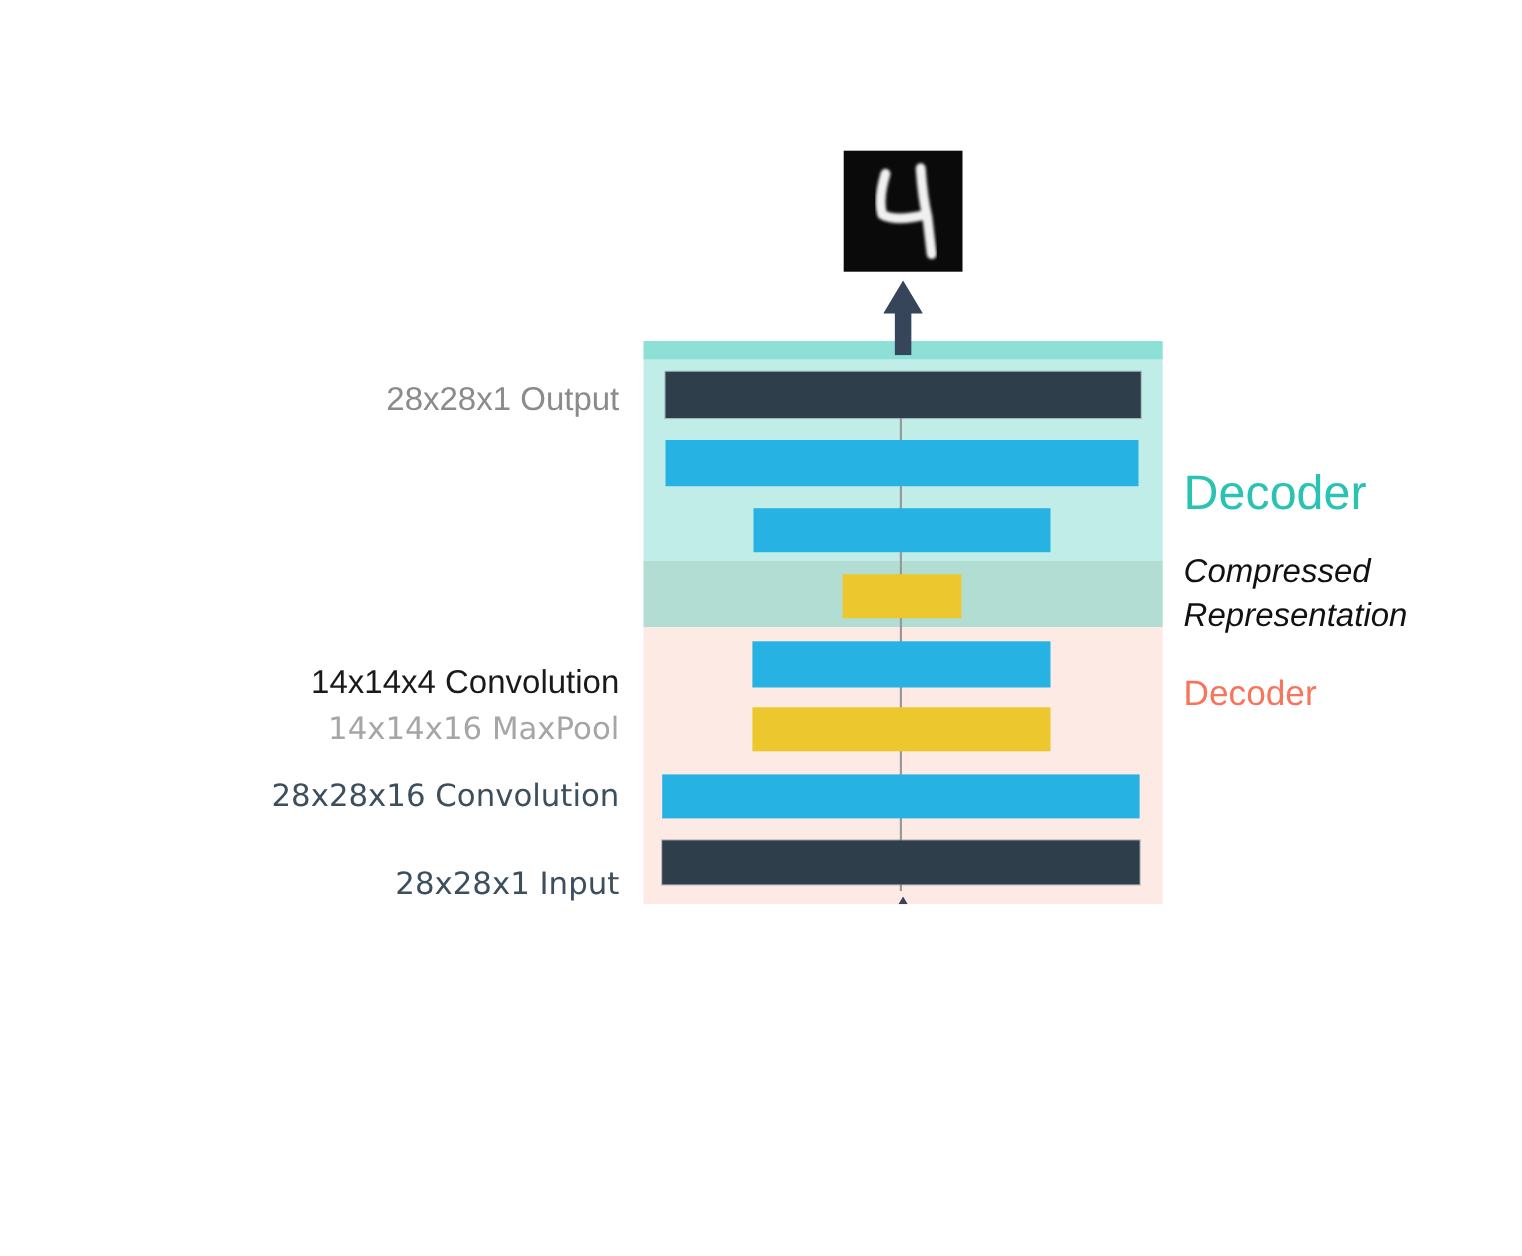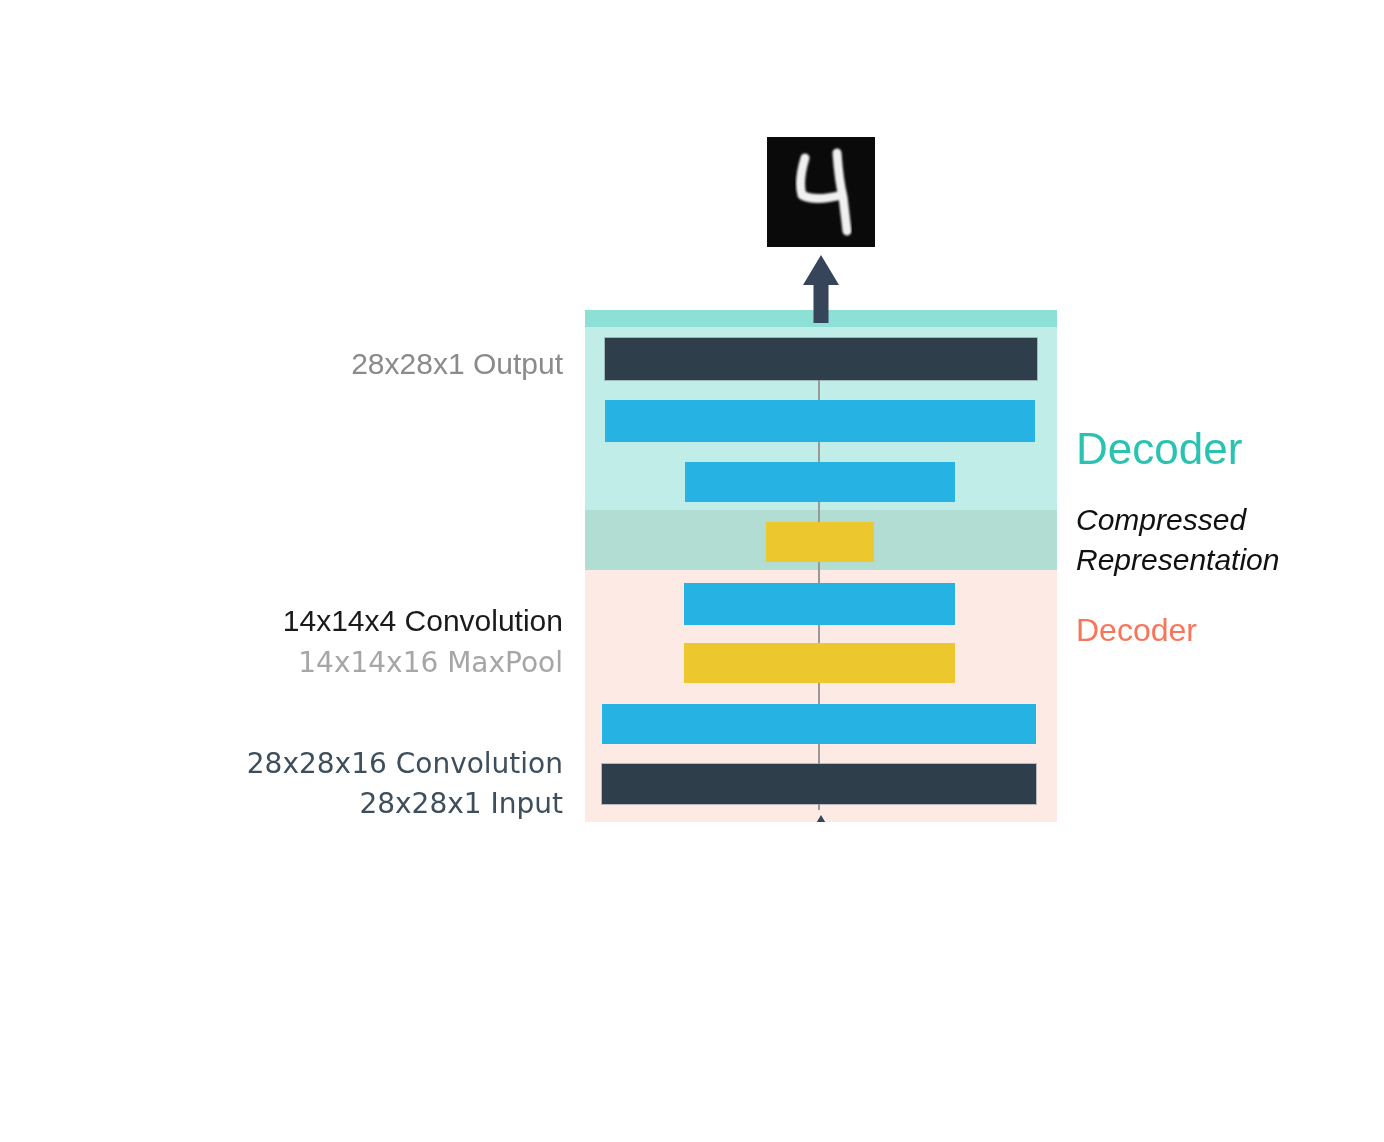--- a/index.html
+++ b/index.html
@@ -87,21 +87,21 @@
   <div id="bar2" class="bar" style="background: rgb(39, 178, 228);"></div>
   <div id="bar3" class="bar" style="background: rgb(236, 199, 46);"></div>
   <div id="bar4" class="bar" style="background: rgb(39, 178, 228);"></div>
   <div id="bar5" class="bar" style="background: rgb(236, 199, 46);"></div>
   <div id="bar6" class="bar" style="background: rgb(39, 178, 228);"></div>
   <div id="bar7" class="bar dark-outline" style="background: rgb(47, 62, 75);"></div>
 
   <div id="llabel0" class="llabel" style="color: rgb(139, 139, 139);">28x28x1 Output</div>
   <div id="llabel4" class="llabel" style="color: rgb(26, 26, 26);">14x14x4 Convolution</div>
   <div id="llabel5" class="llabel humanist" style="color: rgb(166, 166, 166); margin-left: 12px;">14x14x16 MaxPool</div>
-  <div id="llabel6" class="llabel humanist" style="color: rgb(61, 78, 92); margin-top: 40px;">28x28x16 Convolution</div>
+  <div id="llabel6" class="llabel humanist" style="color: rgb(61, 78, 92);">28x28x16 Convolution</div>
   <div id="llabel7" class="llabel humanist" style="color: rgb(61, 78, 92);">28x28x1 Input</div>
 
   <div id="decoder-label" class="rlabel" style="color: rgb(42, 195, 178);">Decoder</div>
   <div id="compressed-label" class="rlabel" style="color: rgb(17, 17, 17);">Compressed Representation</div>
   <div id="encoder-label" class="rlabel" style="color: rgb(247, 117, 90);">Decoder</div>
 
   <div id="digit-top" class="digit-tile">
     <svg viewBox="0 0 108 110">
       <defs>
           <filter id="soft1">

